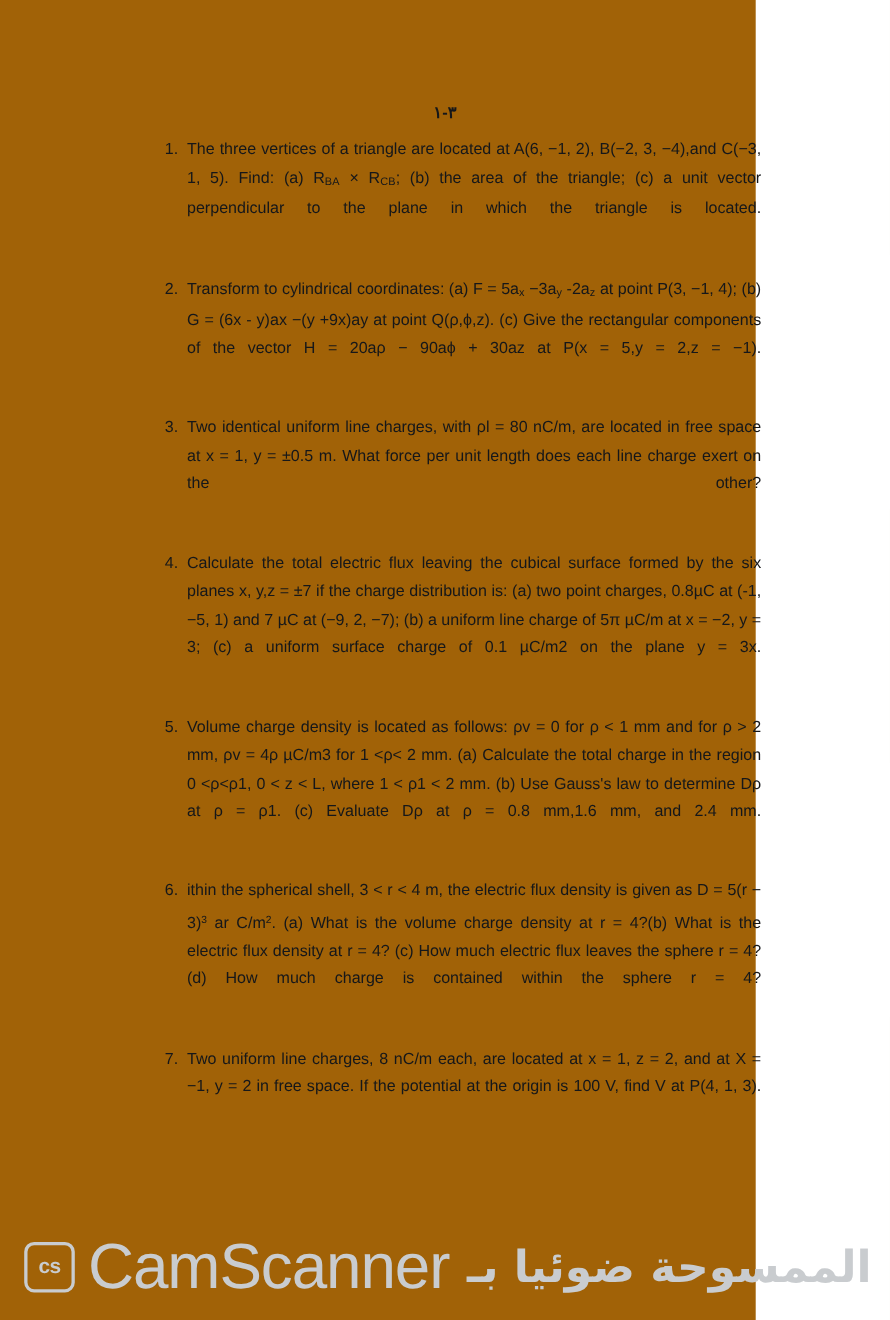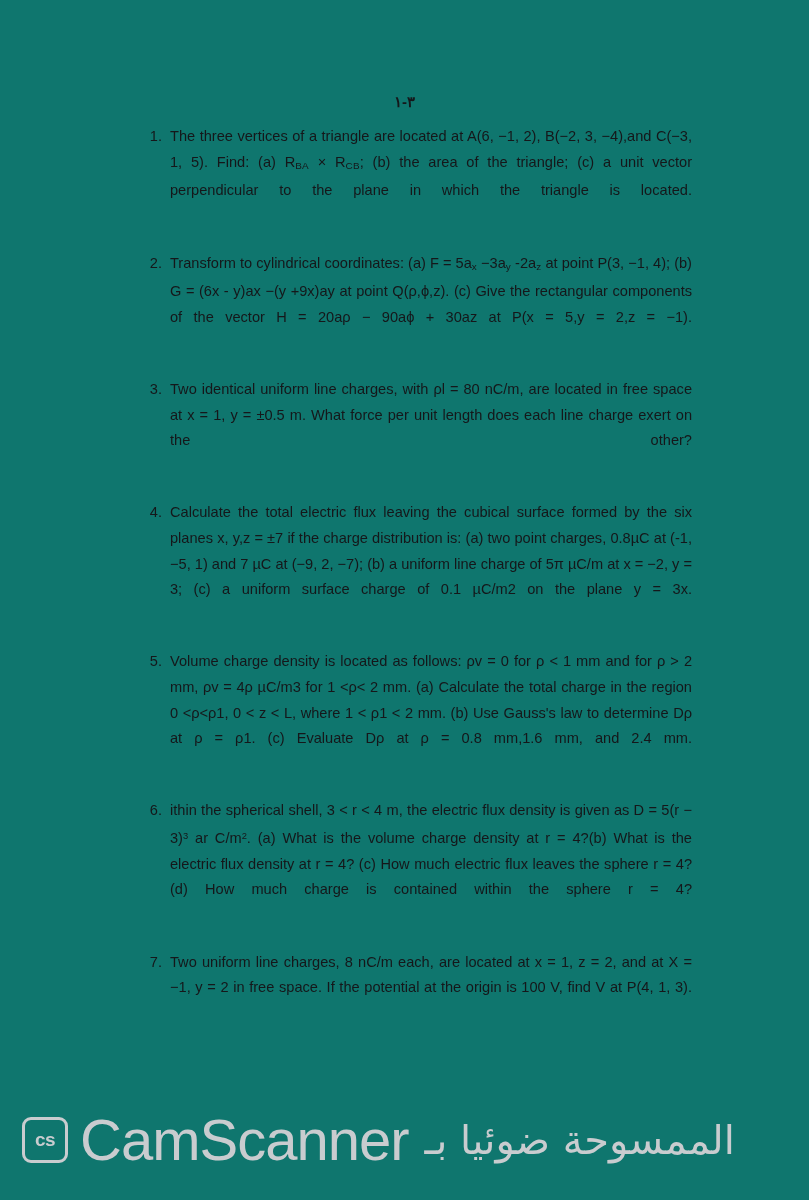--- a/index.html
+++ b/index.html
@@ -14,23 +14,23 @@
     overflow: hidden;
     font-family: "Liberation Sans", sans-serif;
     color: #15171a;
     -webkit-font-smoothing: antialiased;
   }
 
   .page {
     position: absolute;
     left: 0;
     top: 0;
-    width: 809px;
+    width: 687px;
     height: 1200px;
-    background: #0f766e;
+    background: #a16207;
   }
 
   .page-header {
     position: absolute;
     left: 0;
     top: 93px;
     width: 809px;
     text-align: center;
     font-size: 15px;
     font-weight: 700;
@@ -78,21 +78,21 @@
     width: 100%;
   }
 
   sub { font-size: 0.68em; vertical-align: -0.22em; letter-spacing: 0.2px; }
   sup { font-size: 0.64em; vertical-align: 0.45em; }
 
   
   .watermark {
     position: absolute;
     left: 0;
-    bottom: 12px;
+    bottom: 0;
     width: 809px;
     height: 96px;
     display: flex;
     align-items: center;
     padding-left: 22px;
     box-sizing: border-box;
     user-select: none;
   }
   .cs-badge {
     width: 40px;
@@ -118,20 +118,21 @@
     white-space: nowrap;
   }
   .cs-arabic {
     margin-left: 16px;
     font-size: 40px;
     color: #c9cccf;
     direction: rtl;
     line-height: 1;
     white-space: nowrap;
     font-family: "DejaVu Sans", sans-serif;
+    font-weight: bold;
   }
 </style>
 </head>
 <body>
 
 <div class="page">
 
   <div class="page-header">٣-١</div>
 
   <div class="problem-list">

